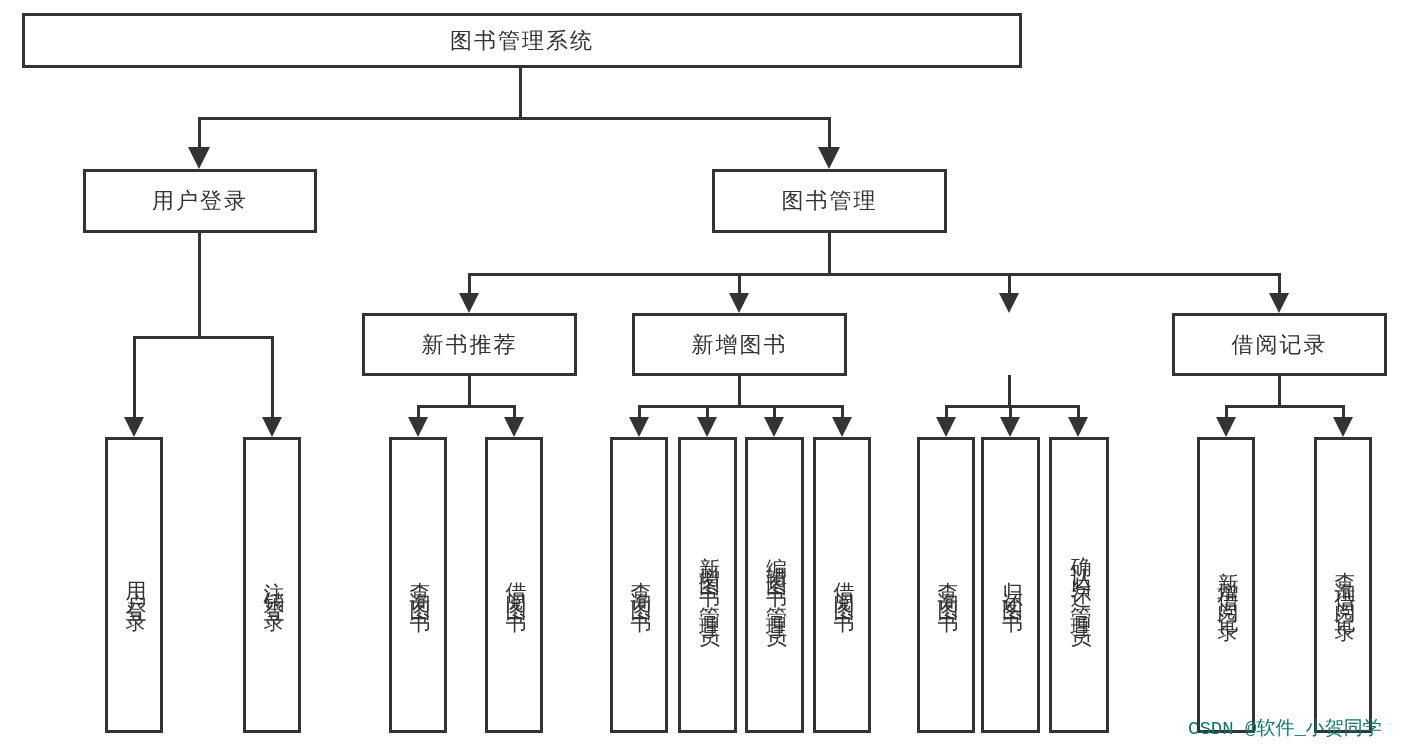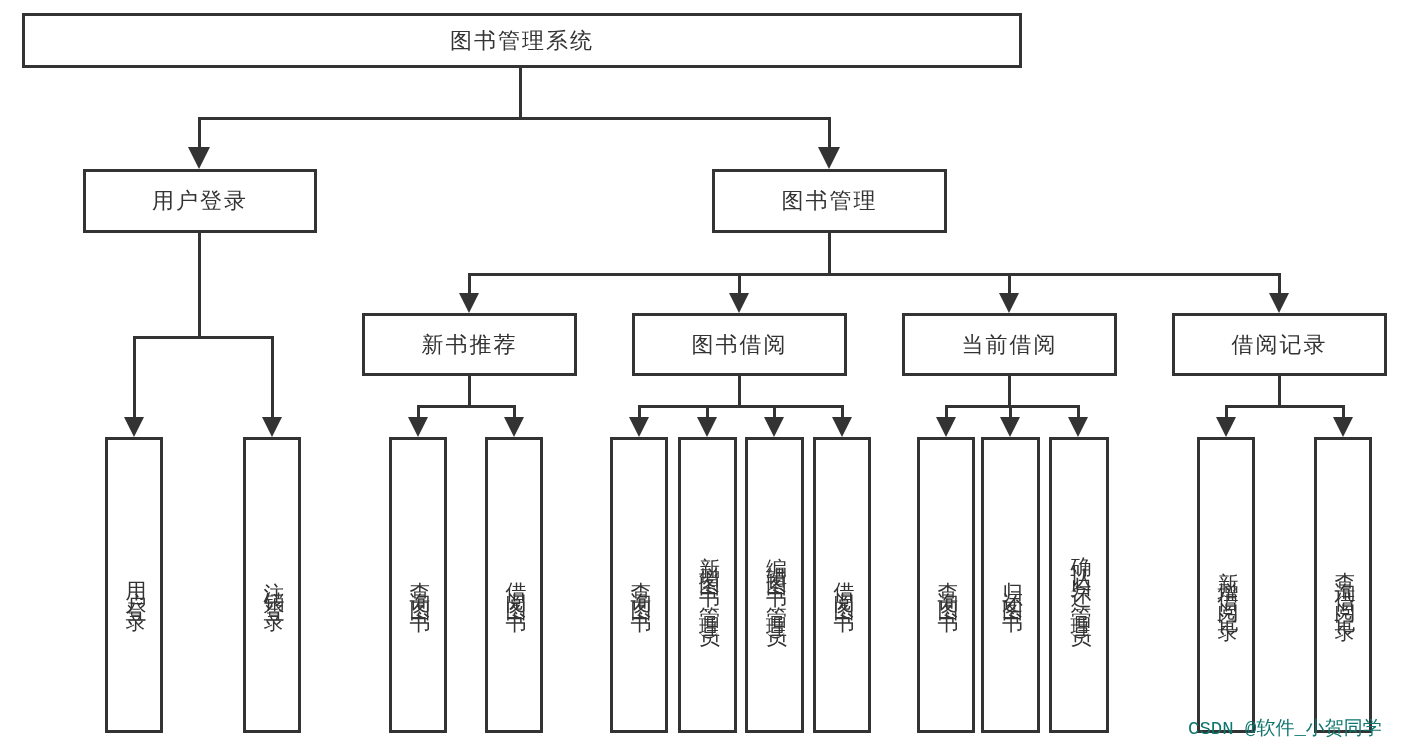--- a/index.html
+++ b/index.html
@@ -65,24 +65,21 @@
     <span class="h-label">用户登录</span>
   </div>
   <div class="node" style="left:712px; top:169px; width:235px; height:64px;">
     <span class="h-label">图书管理</span>
   </div>
 
   <div class="node" style="left:362px; top:313px; width:215px; height:63px;">
     <span class="h-label">新书推荐</span>
   </div>
   <div class="node" style="left:632px; top:313px; width:215px; height:63px;">
-    <span class="h-label">图书借阅</span>
-  </div>
-  <div class="node" style="left:902px; top:313px; width:215px; height:63px;">
-    <span class="h-label">当前借阅</span>
+    <span class="h-label">新增图书</span>
   </div>
   <div class="node" style="left:1172px; top:313px; width:215px; height:63px;">
     <span class="h-label">借阅记录</span>
   </div>
 
   <div class="node" style="left:105px; top:437px; width:58px; height:296px;">
     <span class="v-label">用户登录</span>
   </div>
   <div class="node" style="left:243px; top:437px; width:58px; height:296px;">
     <span class="v-label">注销登录</span>

